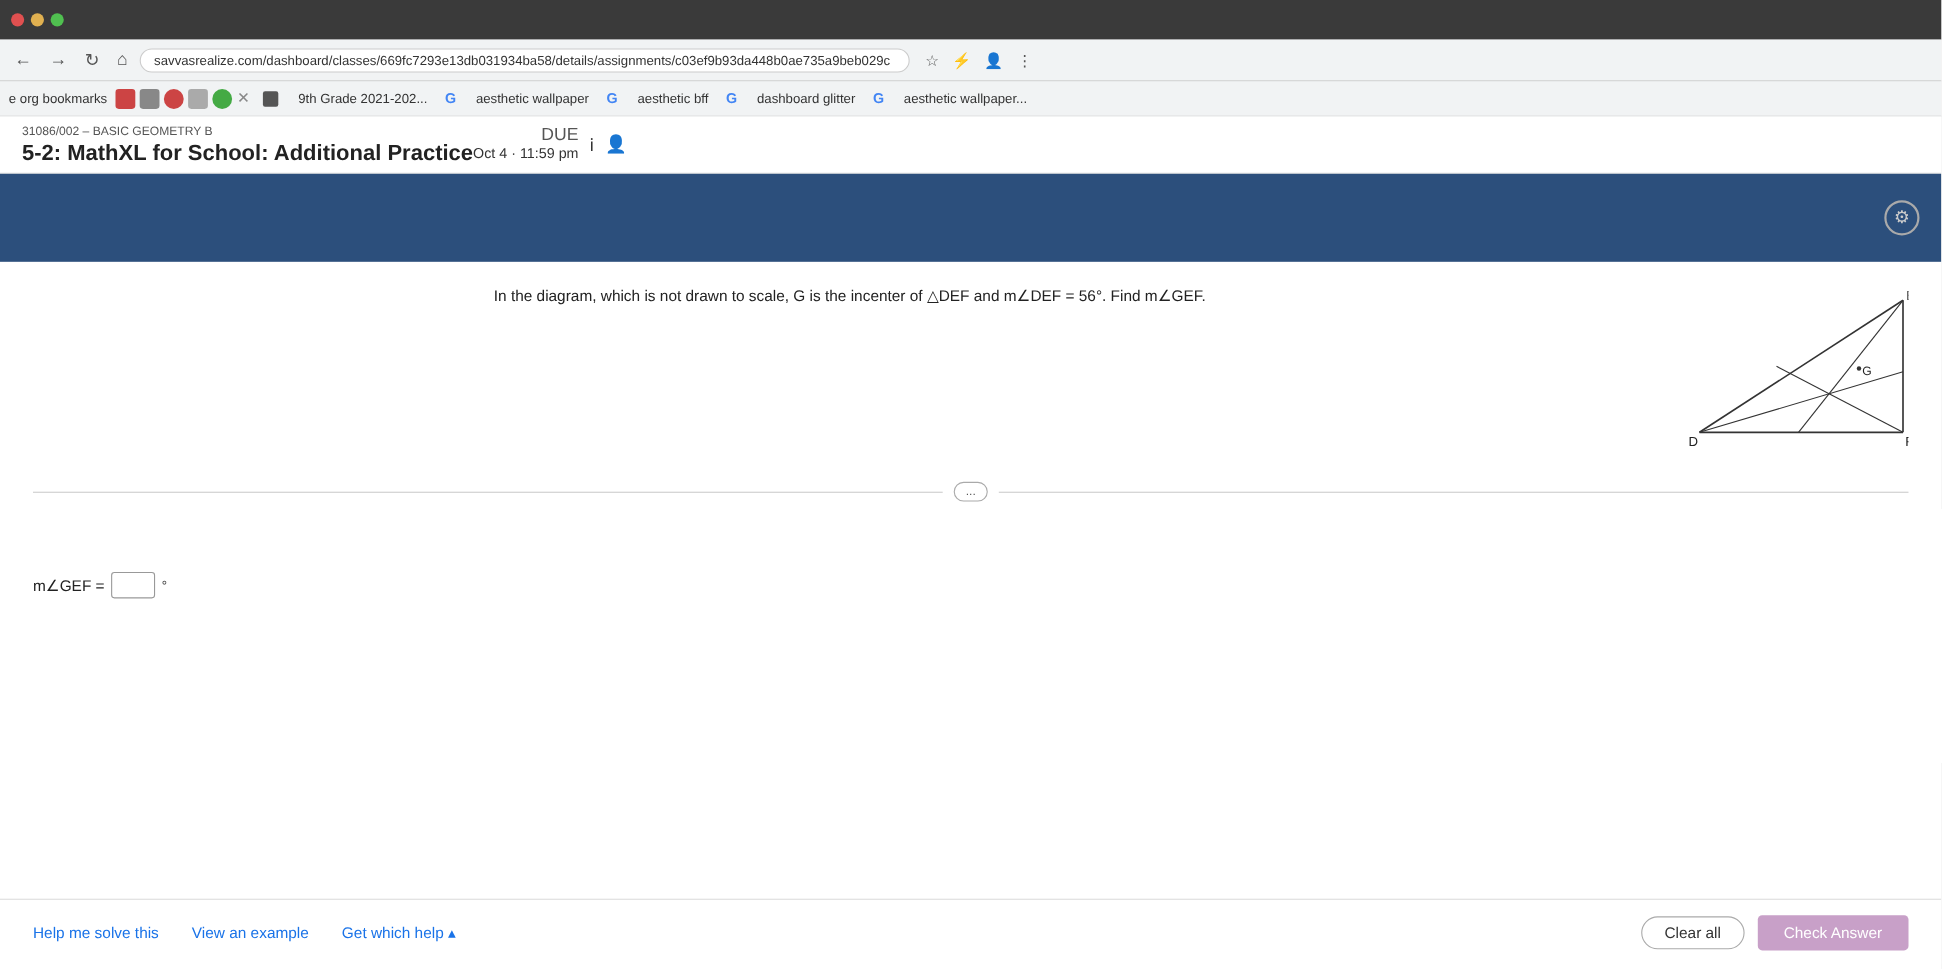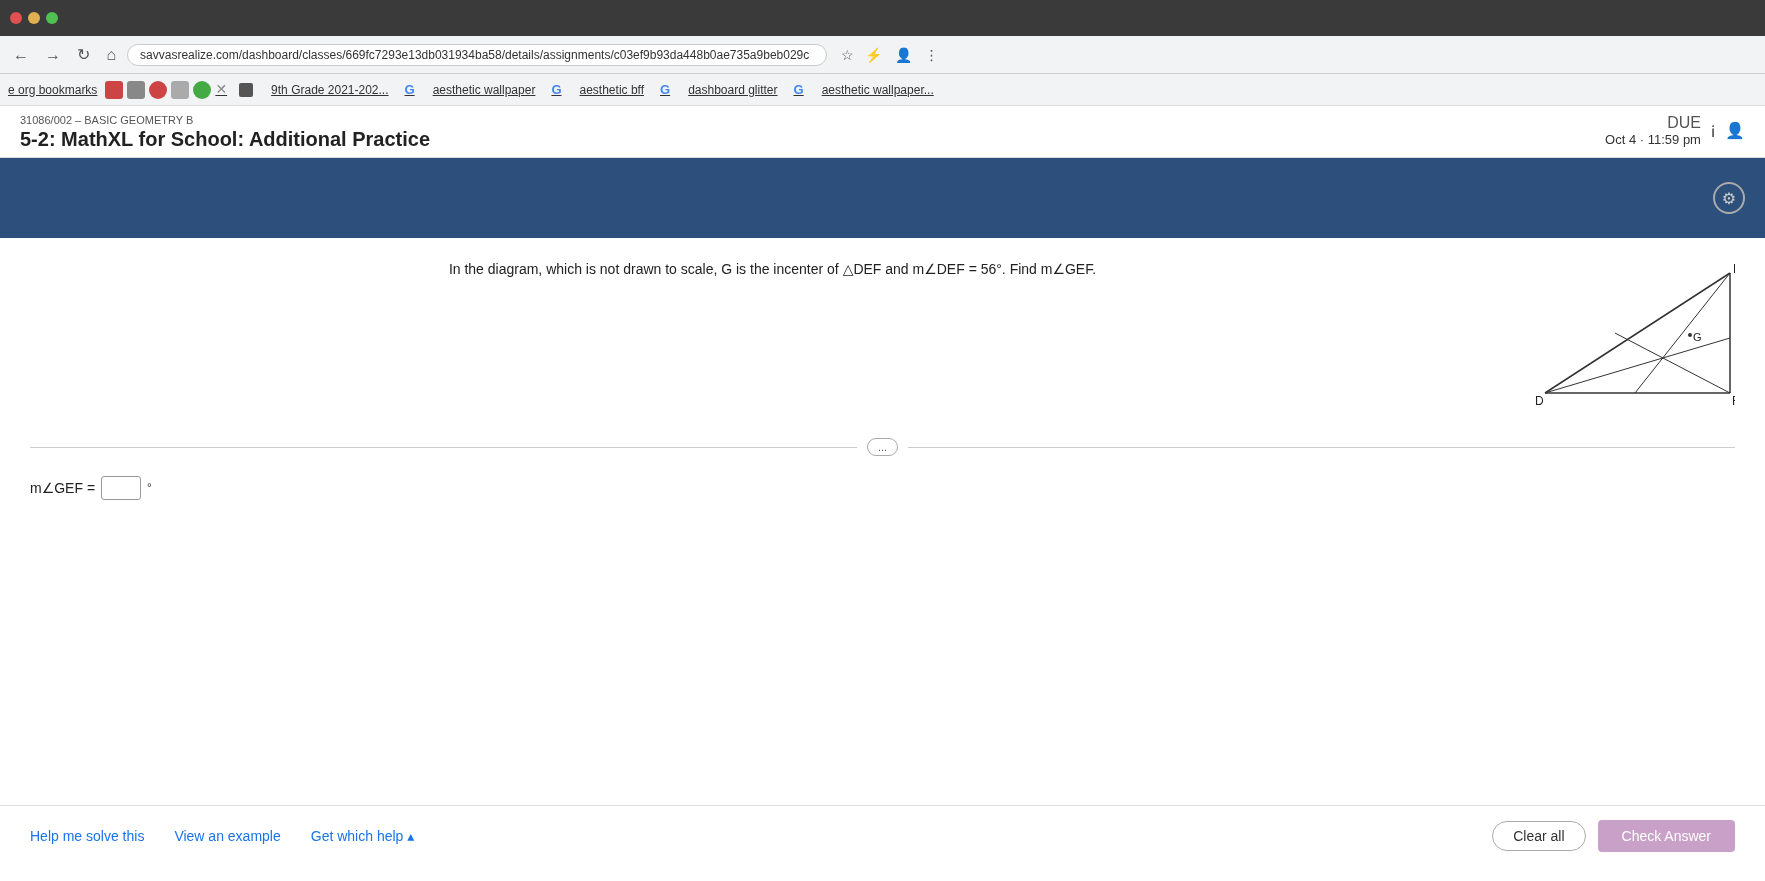--- a/index.html
+++ b/index.html
@@ -66,21 +66,20 @@
       background: #f1f3f4;
       height: 32px;
       display: flex;
       align-items: center;
       padding: 0 8px;
       gap: 8px;
       border-bottom: 1px solid #ddd;
       font-size: 12px;
       color: #333;
       overflow: hidden;
-      text-decoration: underline;
     }
     .bookmark-item {
       display: flex; align-items: center; gap: 18px;
       cursor: pointer; white-space: nowrap;
       padding: 2px 4px; border-radius: 3px;
     }
 
     
     .page-content {
       background: #fff;
@@ -88,21 +87,20 @@
       height: calc(881px - 36px - 38px - 32px);
       overflow: hidden;
     }
 
     
     .page-header {
       background: white;
       padding: 8px 20px 6px;
       border-bottom: 1px solid #ddd;
       display: flex;
-      justify-content: space-between;
       align-items: flex-start;
     }
     .header-left {}
     .header-subtitle {
       font-size: 11px;
       color: #555;
     }
     .header-title {
       font-size: 20px;
       font-weight: bold;
@@ -201,39 +199,40 @@
     
     .answer-area {
       padding: 10px 30px;
     }
     .angle-label {
       font-size: 14px;
       color: #222;
       display: flex;
       align-items: center;
       gap: 6px;
+      margin-top: 44px;
     }
     .angle-input {
       width: 40px;
       height: 24px;
       border: 1px solid #999;
       border-radius: 3px;
       text-align: center;
       font-size: 14px;
       padding: 0 4px;
     }
     .degree-symbol {
       font-size: 12px;
       color: #333;
     }
 
     
     .bottom-bar {
       position: absolute;
-      bottom: 16px;
+      bottom: 4px;
       left: 0;
       right: 0;
       height: 60px;
       background: white;
       border-top: 1px solid #ddd;
       display: flex;
       align-items: center;
       padding: 0 30px;
       gap: 30px;
     }

